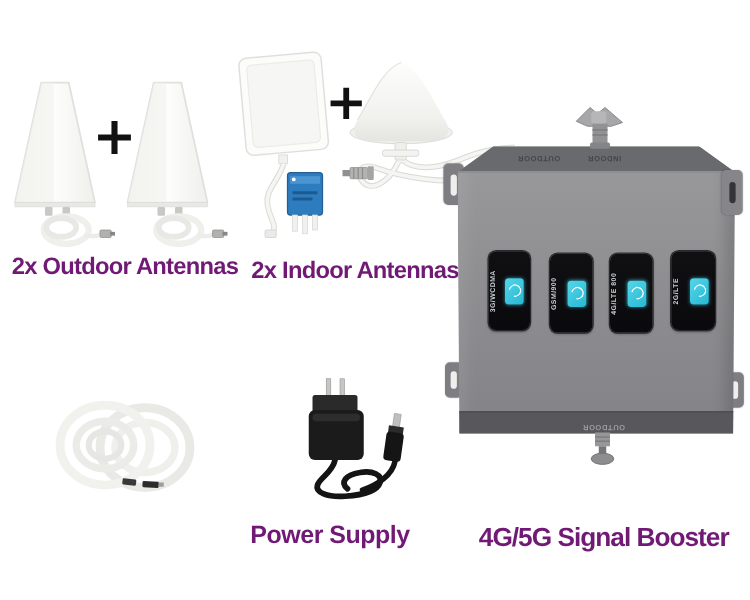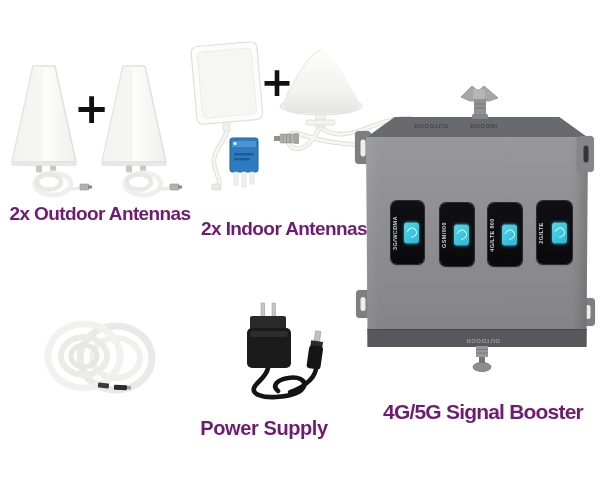--- a/index.html
+++ b/index.html
@@ -6,24 +6,24 @@
   #canvas{
     position:relative;width:600px;height:480px;background:#ffffff;overflow:hidden;
     font-family:"Liberation Sans", sans-serif;
   }
   .abs{position:absolute;}
   .caption{
     position:absolute;color:#701a75;font-weight:700;text-align:center;
     font-family:"Liberation Sans", sans-serif;white-space:nowrap;
   }
   .cap-outdoor{left:4px;top:203px;width:192px;font-size:19px;letter-spacing:-0.6px;}
-  .cap-indoor{left:194px;top:218px;width:180px;font-size:19px;letter-spacing:-0.6px;}
+  .cap-indoor{left:194px;top:206px;width:180px;font-size:19px;letter-spacing:-0.6px;}
   .cap-cables{left:16px;top:415px;width:184px;font-size:21px;letter-spacing:-0.6px;}
   .cap-power{left:192px;top:417px;width:144px;font-size:20px;letter-spacing:-0.4px;text-align:center;}
-  .cap-booster{left:372px;top:400px;width:222px;font-size:21px;letter-spacing:-0.8px;}
+  .cap-booster{left:372px;top:419px;width:222px;font-size:21px;letter-spacing:-0.8px;}
   .plus{
     position:absolute;color:#111;font-weight:700;text-align:center;
     font-family:"DejaVu Sans", sans-serif;line-height:1;
   }
   .plus-outdoor{left:74px;top:88px;width:34px;font-size:42px;}
   .plus-indoor{left:260px;top:62px;width:34px;font-size:40px;}
 
   
   #booster-body{
     position:absolute;left:366px;top:117px;width:222px;height:230px;z-index:2;

